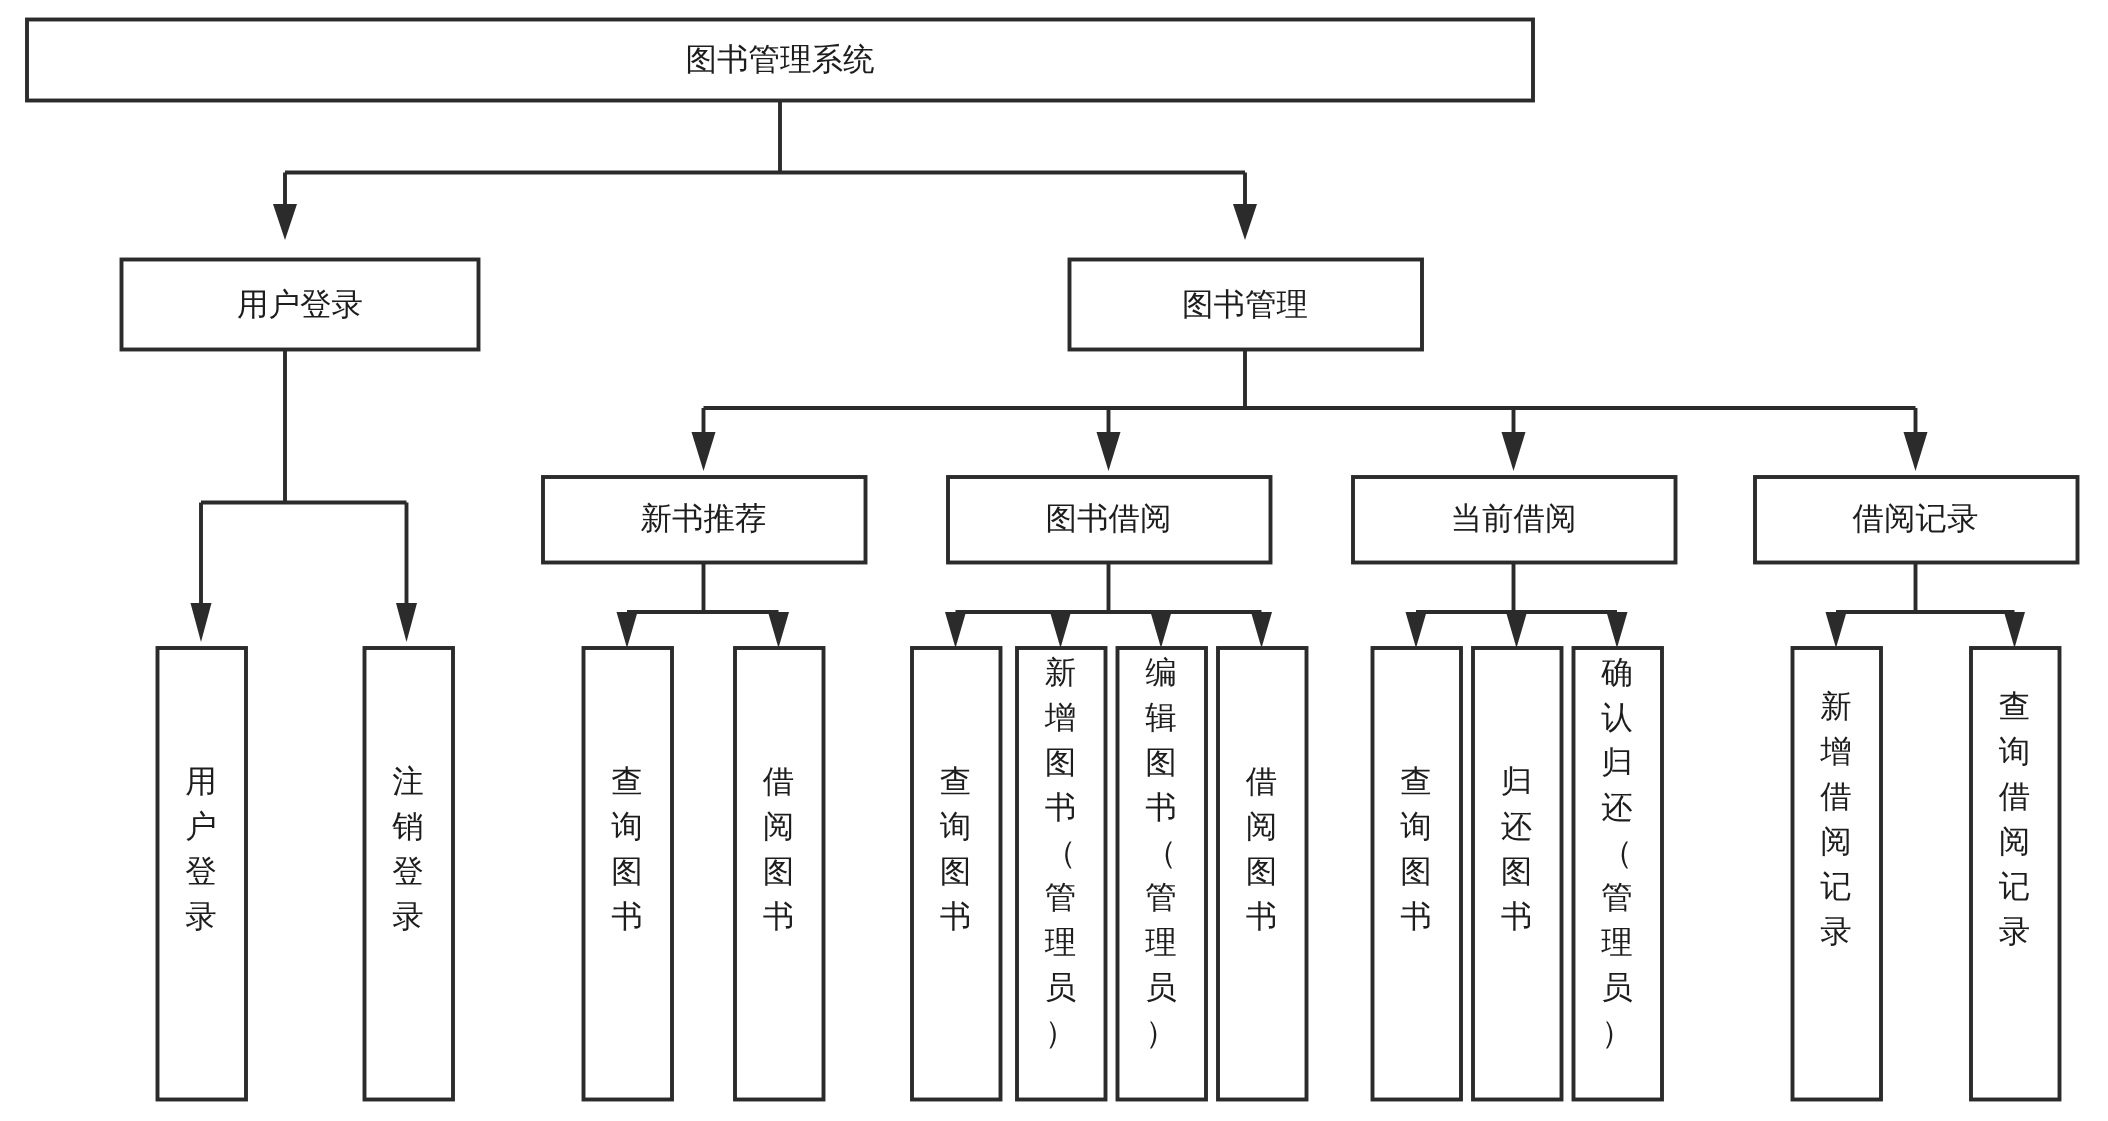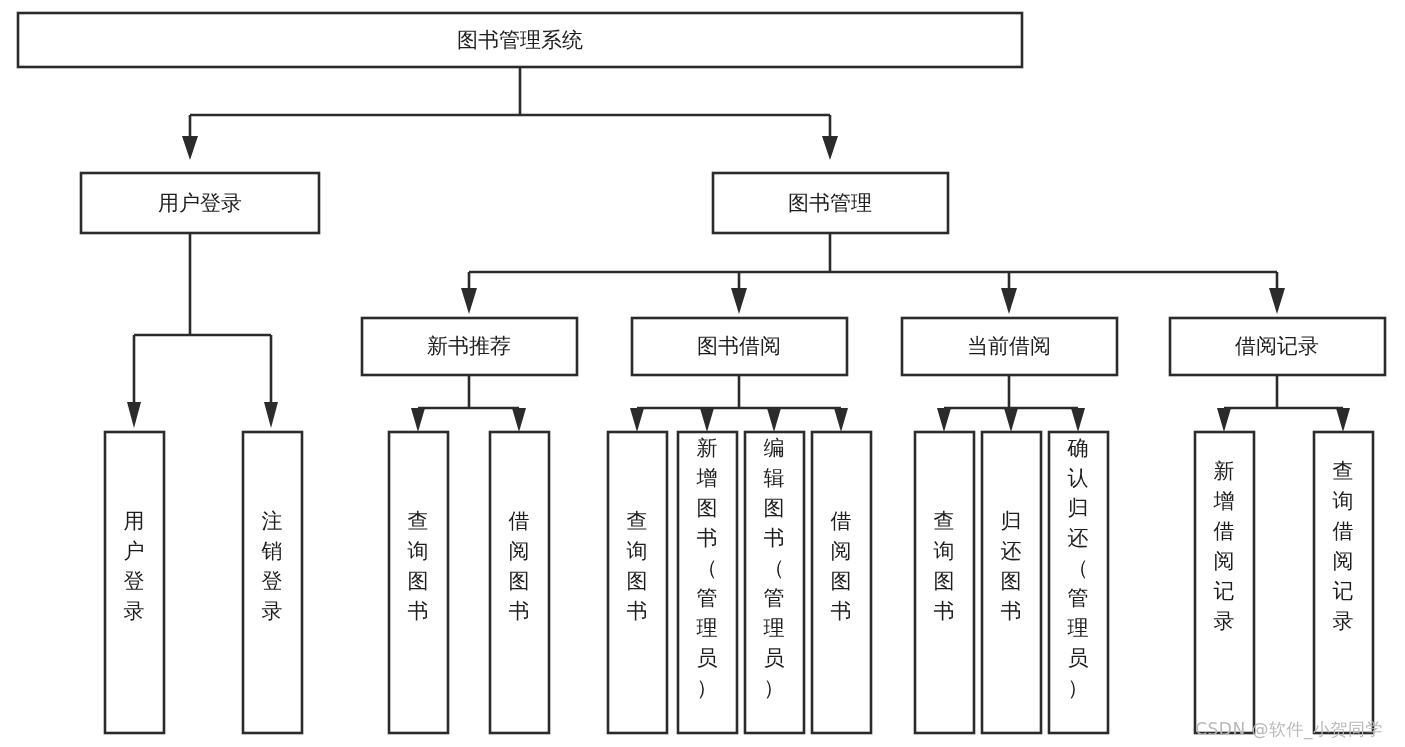--- a/index.html
+++ b/index.html
@@ -224,15 +224,14 @@
       <rect class="node-box" x="1195" y="432" width="59" height="301"></rect>
       <text class="node-label-vertical" x="1224" y="478"><tspan x="1224" dy="0">新</tspan><tspan x="1224" dy="30">增</tspan><tspan x="1224" dy="30">借</tspan><tspan x="1224" dy="30">阅</tspan><tspan x="1224" dy="30">记</tspan><tspan x="1224" dy="30">录</tspan></text>
     </g>
     <g>
       <rect class="node-box" x="1314" y="432" width="59" height="301"></rect>
       <text class="node-label-vertical" x="1343" y="478"><tspan x="1343" dy="0">查</tspan><tspan x="1343" dy="30">询</tspan><tspan x="1343" dy="30">借</tspan><tspan x="1343" dy="30">阅</tspan><tspan x="1343" dy="30">记</tspan><tspan x="1343" dy="30">录</tspan></text>
     </g>
 
   </svg>
 
-  <div class="watermark">CSDN @软件_小贺同学</div>
 
 </div>
 
 </body></html>

